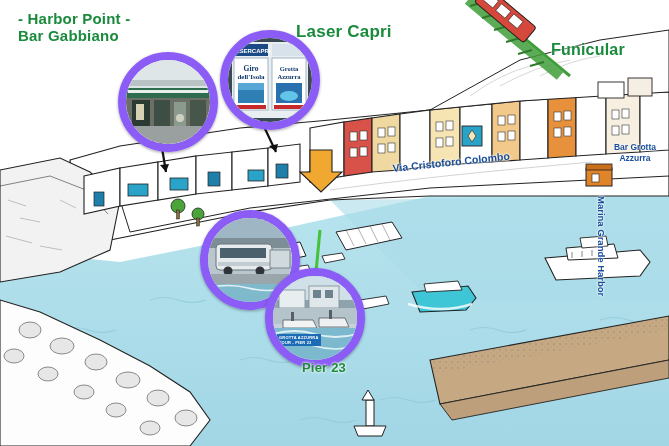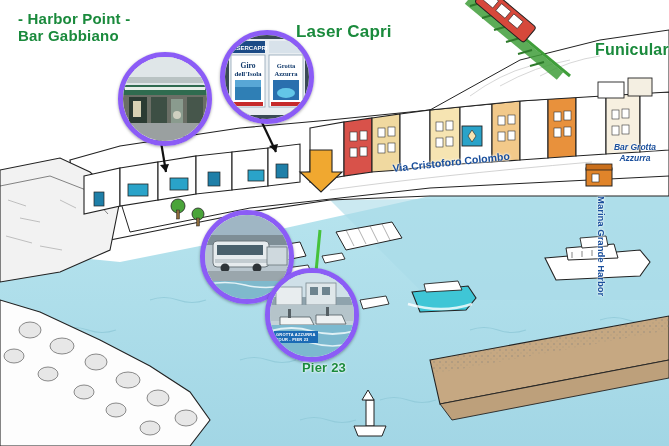--- a/index.html
+++ b/index.html
@@ -16,45 +16,45 @@
     position:absolute;
     font-weight:bold;
     color:#1a8a3c;
     letter-spacing:0.2px;
     white-space:pre;
     line-height:1.15;
     text-shadow:0 0 2px #fff,0 0 3px #fff;
   }
   #lbl-meeting{left:18px;top:10px;font-size:15px;}
   #lbl-laser{left:296px;top:22px;font-size:17px;}
-  #lbl-funicular{left:551px;top:41px;font-size:16px;margin-left:44px;}
+  #lbl-funicular{left:551px;top:41px;font-size:16px;}
   #lbl-pier23{left:302px;top:361px;font-size:13px;}
 
   .blue-label{
     position:absolute;
     color:#1a4f9c;
     font-weight:bold;
     text-shadow:0 0 2px #fff,0 0 3px #fff;
   }
   #lbl-colombo{
     left:392px;top:162px;font-size:10.5px;
     transform:rotate(-6deg);transform-origin:left top;
   }
   #lbl-grotta{
-    left:601px;top:142px;font-size:8.5px;text-align:center;line-height:1.25;font-style:italic;
+    left:601px;top:142px;font-size:8.5px;text-align:center;line-height:1.25;
   }
   #lbl-harbor{
     left:607px;top:196px;font-size:9.5px;
     transform:rotate(90deg);transform-origin:left top;
     white-space:nowrap;
   }
 
   .photo-circle{
     position:absolute;border-radius:50%;overflow:hidden;
-    border:5px solid #8b5cf6;
+    border:8px solid #8b5cf6;
     box-shadow:0 1px 3px rgba(0,0,0,0.35);
   }
   .photo-circle .inner{width:100%;height:100%;position:relative;overflow:hidden;}
 
   
   #photo-bar{left:118px;top:52px;width:84px;height:84px;}
   
   #photo-laser{left:220px;top:30px;width:84px;height:84px;}
   
   #photo-bus{left:200px;top:210px;width:84px;height:84px;}

